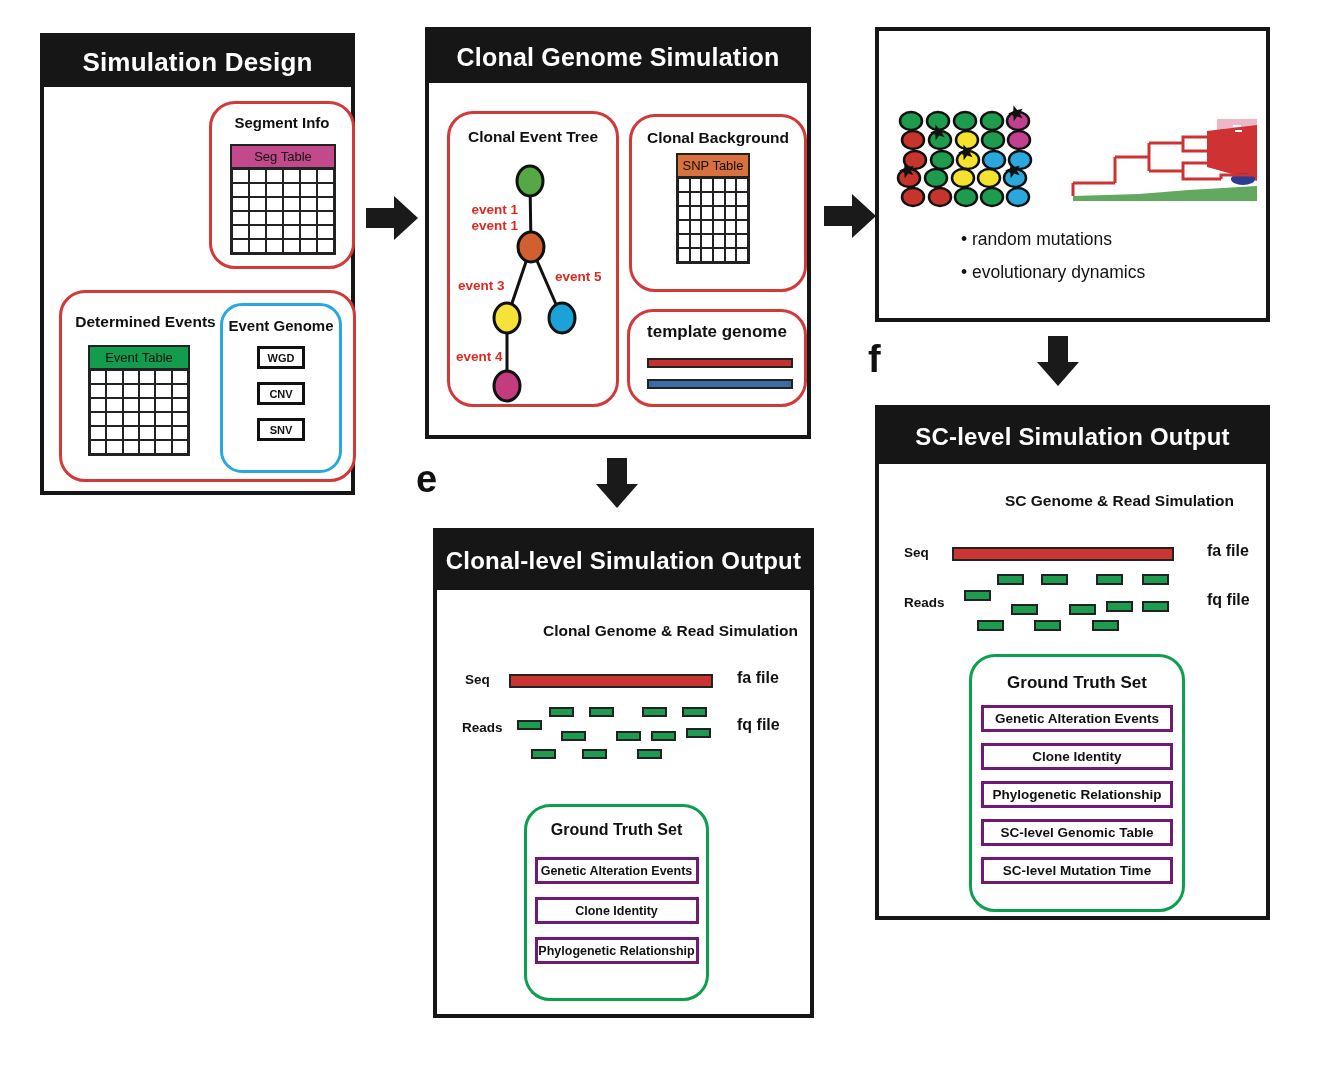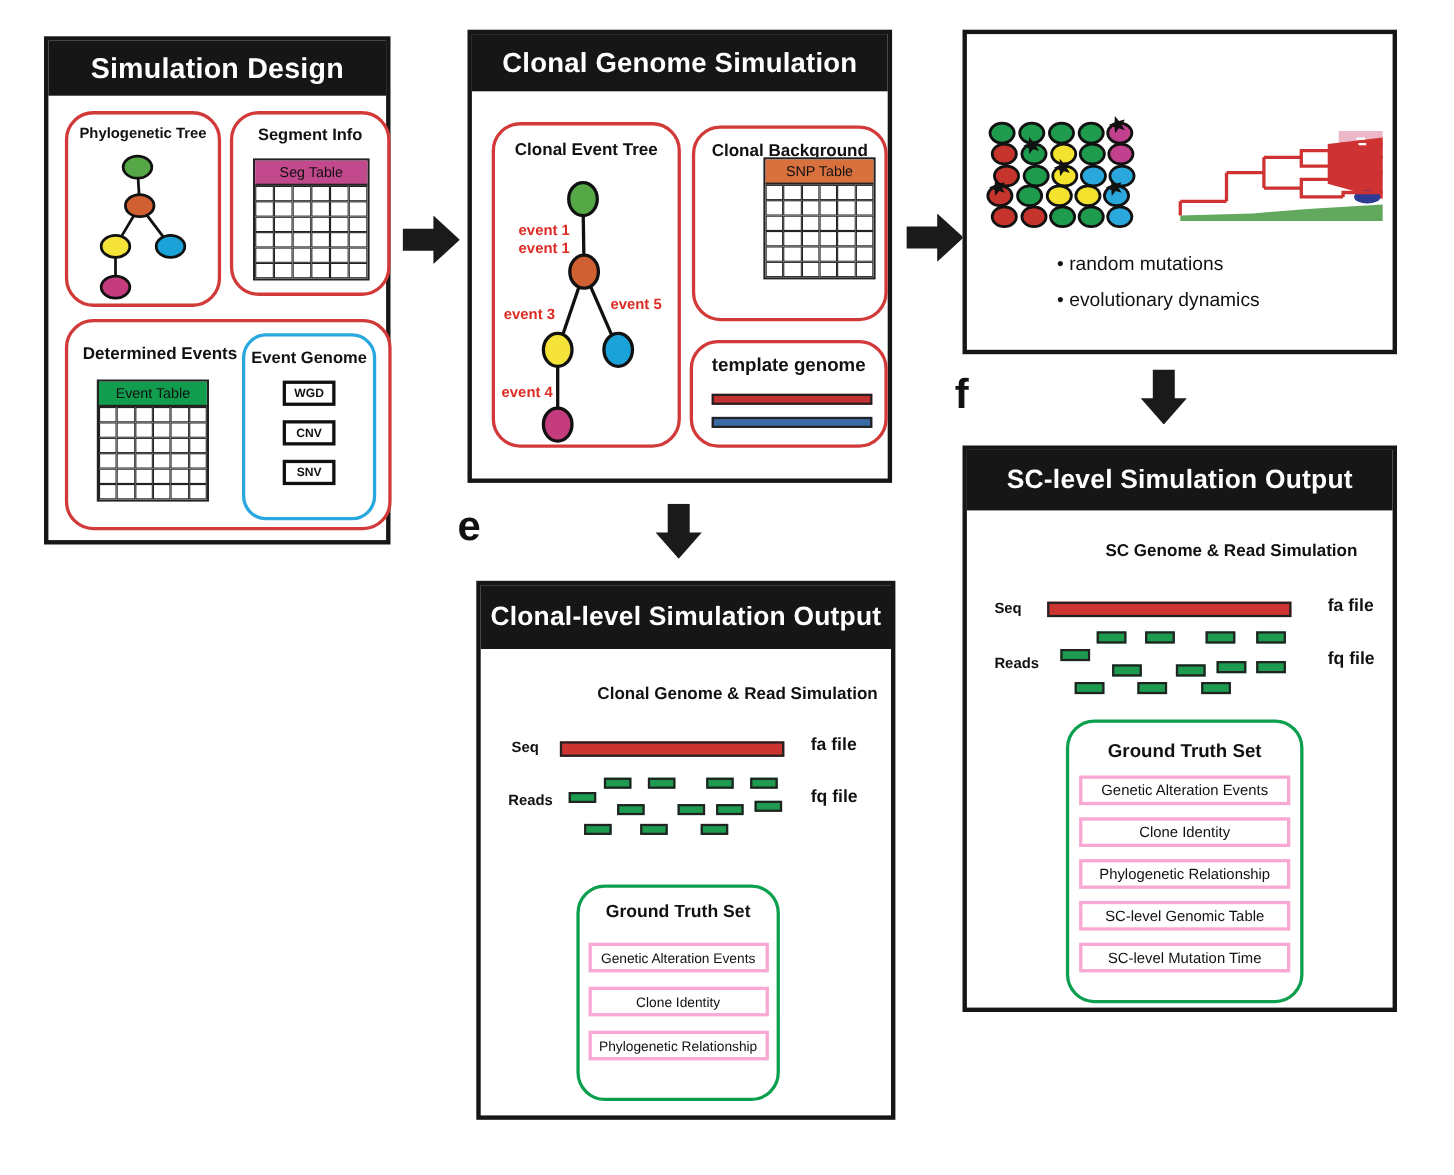--- a/index.html
+++ b/index.html
@@ -10,21 +10,21 @@
          display:flex;align-items:center;justify-content:center;letter-spacing:.2px;}
   .rbox{position:absolute;border:3px solid var(--red-outline);border-radius:26px;background:#fff;box-sizing:border-box;}
   .bluebox{position:absolute;border:3px solid var(--blue-outline);border-radius:22px;background:#fff;box-sizing:border-box;}
   .greenbox{position:absolute;border:3px solid var(--green-outline);border-radius:26px;background:#fff;box-sizing:border-box;}
   .boxtitle{position:absolute;width:100%;text-align:center;font-weight:bold;}
   .sim-table{position:absolute;border:2px solid #222;box-sizing:border-box;background:#fff;}
   .sim-table .thead{display:flex;align-items:center;justify-content:center;
          font-weight:normal;font-size:13px;border-bottom:2px solid #222;height:21px;color:#111;}
   .sim-table .tgrid{display:grid;}
   .sim-table .cell{border:1px solid #222;background:#fff;}
-  .gt-item{border:3px solid #f9a8d4;background:#fff;font-weight:normal;text-align:center;
+  .gt-item{border:3px solid #701a75;background:#fff;font-weight:bold;text-align:center;
            display:flex;align-items:center;justify-content:center;box-sizing:border-box;}
   .etype-item{border:3px solid #111;background:#fff;font-weight:bold;font-size:11px;
            width:48px;height:23px;display:flex;align-items:center;justify-content:center;box-sizing:border-box;}
   .bullet-line{font-weight:normal;font-size:17.5px;margin-bottom:12px;white-space:nowrap;}
   .bullet-line::before{content:"•  ";}
   .evt-label{position:absolute;color:var(--event-label-red);font-weight:bold;font-size:13.5px;white-space:nowrap;}
   .rowlab{position:absolute;font-weight:bold;font-size:13.5px;}
   .filelab{position:absolute;font-weight:bold;font-size:16px;}
   .seqbar{position:absolute;background:var(--seq-bar-red);border:2px solid #222;box-sizing:border-box;}
   .rfrag{position:absolute;background:var(--read-bar-green);border:2px solid #222;box-sizing:border-box;}
@@ -34,38 +34,20 @@
   .arrow{position:absolute;}
 </style>
 </head>
 <body>
 
 <div class="canvas">
 
   <section class="panel" style="left:40px;top:33px;width:315px;height:462px;">
     <div class="phead" style="height:50px;font-size:26px;">Simulation Design</div>
 
-    <div class="rbox" style="left:15px;top:64px;width:142px;height:178px;">
-      <div class="boxtitle" style="top:9px;font-size:13.5px;">Phylogenetic Tree</div>
-      <svg style="position:absolute;left:0;top:26px;" width="136" height="146" viewBox="0 0 136 146">
-        <g stroke="#111" stroke-width="2.5">
-          <line x1="63" y1="22" x2="65" y2="57"></line>
-          <line x1="65" y1="57" x2="43" y2="94"></line>
-          <line x1="65" y1="57" x2="93" y2="94"></line>
-          <line x1="43" y1="94" x2="43" y2="131"></line>
-        </g>
-        <g stroke="#111" stroke-width="2.5">
-          <ellipse cx="63" cy="22" rx="13" ry="10" style="fill:var(--node-green)"></ellipse>
-          <ellipse cx="65" cy="57" rx="13" ry="10" style="fill:var(--node-orange)"></ellipse>
-          <ellipse cx="43" cy="94" rx="13" ry="10" style="fill:var(--node-yellow)"></ellipse>
-          <ellipse cx="93" cy="94" rx="13" ry="10" style="fill:var(--node-blue)"></ellipse>
-          <ellipse cx="43" cy="131" rx="13" ry="10" style="fill:var(--node-magenta)"></ellipse>
-        </g>
-      </svg>
-    </div>
 
     <div class="rbox" style="left:165px;top:64px;width:146px;height:168px;">
       <div class="boxtitle" style="top:10px;font-size:15px;">Segment Info</div>
       <div class="sim-table" style="left:18px;top:40px;width:106px;">
           <div class="thead" style="background: rgb(194, 73, 140);">Seg Table</div>
           <div class="tgrid" style="grid-template-columns: repeat(6, 1fr);">
             <div class="cell" style="height: 12px;"></div>
             <div class="cell" style="height: 12px;"></div>
             <div class="cell" style="height: 12px;"></div>
             <div class="cell" style="height: 12px;"></div>
@@ -185,21 +167,21 @@
       </svg>
       <div class="evt-label" style="left:12px;top:88px;width:56px;text-align:right;">event 1</div>
       <div class="evt-label" style="left:12px;top:104px;width:56px;text-align:right;">event 1</div>
       <div class="evt-label" style="left:8px;top:164px;">event 3</div>
       <div class="evt-label" style="left:105px;top:155px;">event 5</div>
       <div class="evt-label" style="left:6px;top:235px;">event 4</div>
     </div>
 
     <div class="rbox" style="left:200px;top:83px;width:178px;height:178px;">
       <div class="boxtitle" style="top:12px;font-size:15.5px;">Clonal Background</div>
-      <div class="sim-table" style="left:44px;top:26px;width:102px;margin-left:18px;">
+      <div class="sim-table" style="left:44px;top:36px;width:74px;">
           <div class="thead" style="background: rgb(217, 113, 63);">SNP Table</div>
           <div class="tgrid" style="grid-template-columns: repeat(6, 1fr);">
             <div class="cell" style="height: 12px;"></div>
             <div class="cell" style="height: 12px;"></div>
             <div class="cell" style="height: 12px;"></div>
             <div class="cell" style="height: 12px;"></div>
             <div class="cell" style="height: 12px;"></div>
             <div class="cell" style="height: 12px;"></div>
             <div class="cell" style="height: 12px;"></div>
             <div class="cell" style="height: 12px;"></div>

